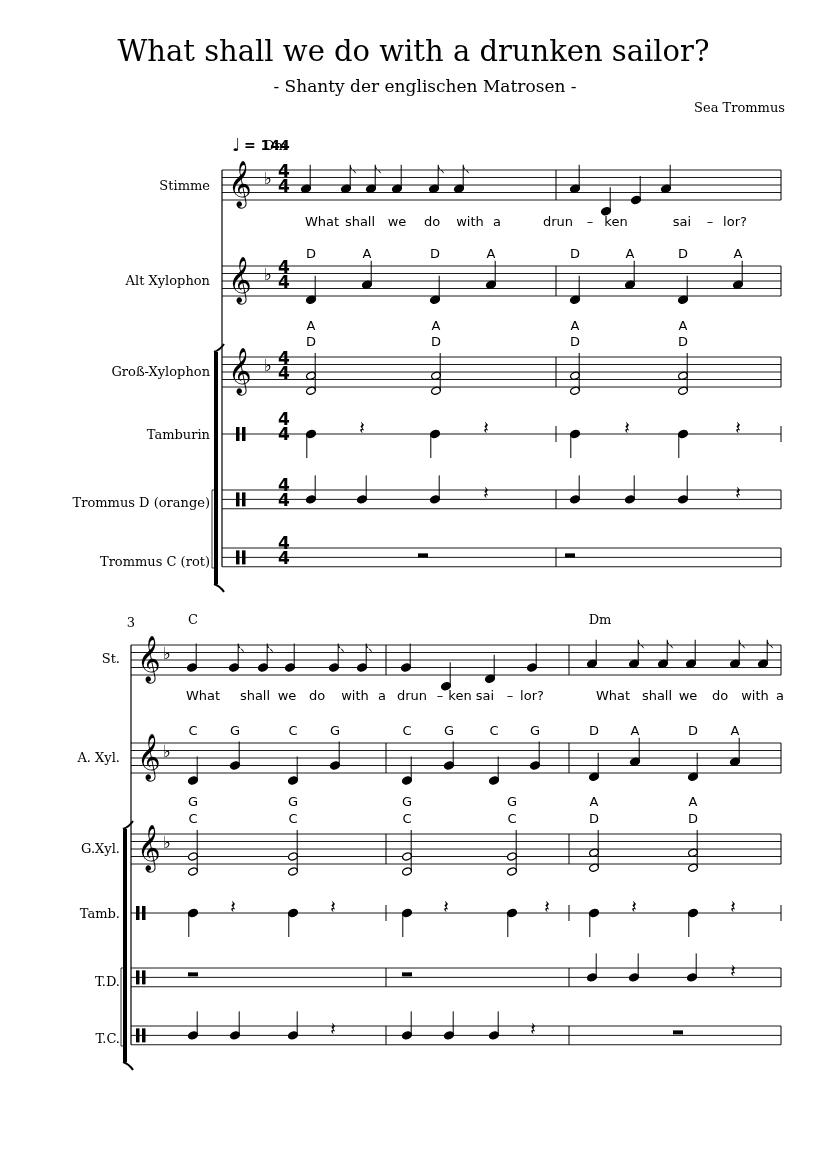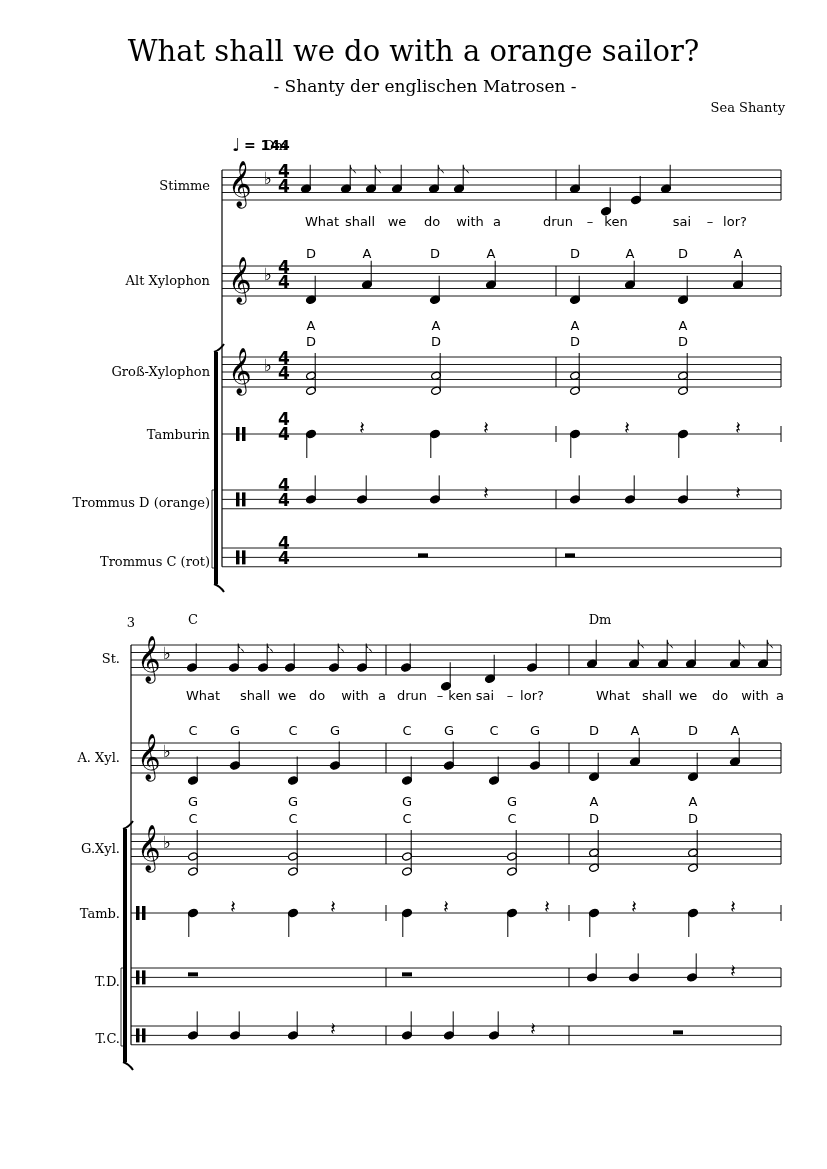--- a/index.html
+++ b/index.html
@@ -9,23 +9,23 @@
   .composer{position:absolute;right:42px;top:100px;font-size:13px;}
   svg{position:absolute;left:0;top:0;}
   .iname{font-family:"DejaVu Serif",serif;font-size:13px;}
   .lyr{font-family:"DejaVu Sans",sans-serif;font-size:13px;}
   .chord{font-family:"DejaVu Sans",sans-serif;font-size:13px;}
   .chordser{font-family:"DejaVu Serif",serif;font-size:13px;}
 </style>
 </head>
 <body>
 
-<div class="title">What shall we do with a orange sailor?</div>
+<div class="title">What shall we do with a drunken sailor?</div>
 <div class="subtitle">- Shanty der englischen Matrosen -</div>
-<div class="composer">Sea Shanty</div>
+<div class="composer">Sea Trommus</div>
 
 <svg id="score" width="827" height="1169" viewBox="0 0 827 1169">
     <text x="232" y="151" class="" text-anchor="start" font-size="18">♩</text>
     <text x="244" y="150" class="" text-anchor="start" font-size="14" font-weight="bold" font-family="&quot;DejaVu Sans&quot;,sans-serif">= 144</text>
     <text x="264" y="150" class="chordser" text-anchor="start">Dm</text>
     <line x1="222" x2="781" y1="170" y2="170" stroke="#000" stroke-width="0.9"></line>
     <line x1="222" x2="781" y1="177.5" y2="177.5" stroke="#000" stroke-width="0.9"></line>
     <line x1="222" x2="781" y1="185" y2="185" stroke="#000" stroke-width="0.9"></line>
     <line x1="222" x2="781" y1="192.5" y2="192.5" stroke="#000" stroke-width="0.9"></line>
     <line x1="222" x2="781" y1="200" y2="200" stroke="#000" stroke-width="0.9"></line>

